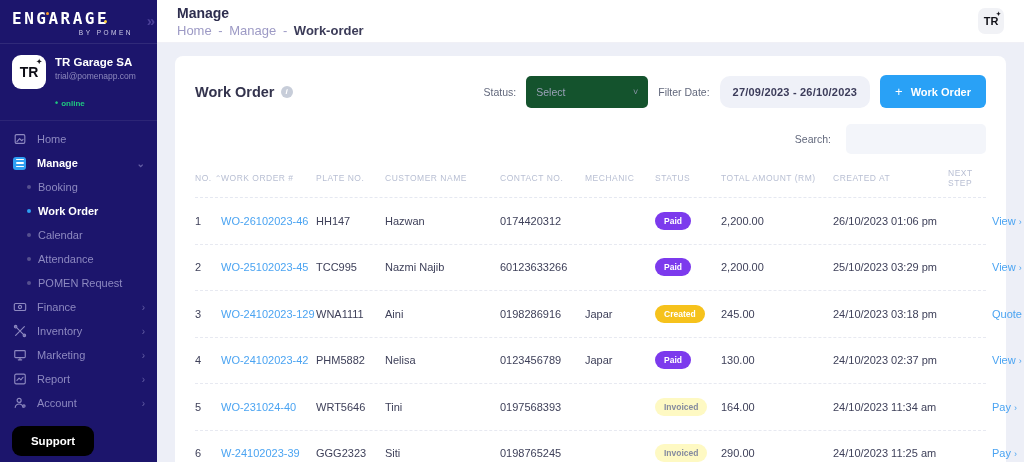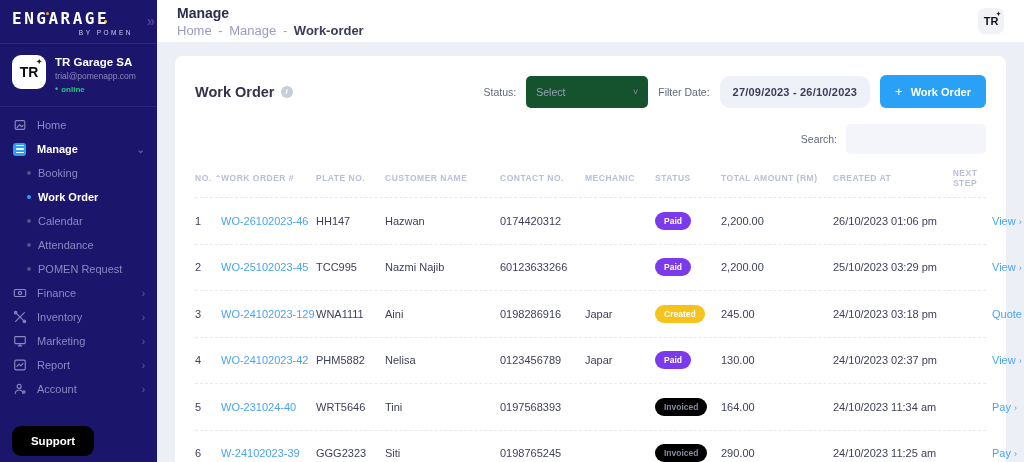--- a/index.html
+++ b/index.html
@@ -22,21 +22,21 @@
     font-size:15px; font-weight:bold; cursor:pointer; }
 
   .profile { display:flex; padding:11px 10px 12px 12px; gap:9px;
     border-bottom:1px solid rgba(255,255,255,.07); }
   .avatar { width:34px; height:34px; background:#fff; border-radius:9px; flex:none;
     display:flex; align-items:center; justify-content:center;
     color:#0c0c14; font-weight:800; font-size:14px; position:relative; }
   .avatar .spark { position:absolute; right:4px; top:3px; font-size:7px; color:#0c0c14; }
   .profile-name { color:#fff; font-weight:700; font-size:11.5px; margin-top:1px; }
   .profile-email { color:#8d89bd; font-size:8.5px; margin-top:3px; }
-  .profile-online { color:#1fc77f; font-size:8px; font-weight:700; margin-top:3px; }
+  .profile-online { color:#1fc77f; font-size:8px; font-weight:700; margin-top:17px; }
   .profile-online::before { content:"•"; margin-right:3px; font-size:9px; }
 
   .menu { flex:1; padding-top:6px; }
   .mi { display:flex; align-items:center; gap:10px; padding:0 12px; height:24px;
     color:#8d89c0; font-size:11px; cursor:pointer; }
   .mi .ic { width:15px; display:flex; justify-content:center; flex:none; }
   .mi .grow { flex:1; }
   .mi .chev { color:#655fa5; font-size:10px; }
   .mi.active-parent { color:#fff; font-weight:700; }
   .manage-ic { width:13px; height:13px; background:#2e9ff3; border-radius:3px;
@@ -83,42 +83,42 @@
   .select-box .chev { margin-left:auto; color:#8f96ac; font-size:9px; }
   .date-box { background:#eff1f8; border-radius:10px; height:32px; display:flex;
     align-items:center; padding:0 13px; font-size:11px; color:#3c3c5a;
     font-weight:600; cursor:pointer; letter-spacing:.2px; }
   .add-btn { background:#29a1f6; color:#fff; border:none; border-radius:6px;
     height:33px; padding:0 15px; font-size:11px; font-weight:700; cursor:pointer;
     display:flex; align-items:center; gap:8px; font-family:inherit; }
   .add-btn .plus { font-size:13px; font-weight:400; }
 
   .search-row { display:flex; align-items:center; justify-content:flex-end;
-    gap:9px; margin-top:16px; }
+    gap:15px; margin-top:16px; }
   .search-input { background:#f3f5fa; border:none; border-radius:5px; width:140px;
     height:30px; padding:0 10px; font-size:11px; color:#3c3c5a; outline:none;
     font-family:inherit; }
 
   .grid-row { display:grid;
     grid-template-columns:26px 95px 69px 115px 85px 70px 66px 112px 115px minmax(0,1fr);
     align-items:center; }
   .thead { margin-top:14px; padding-bottom:9px; border-bottom:1px dashed #e5e8f1; }
-  .th { font-size:8.5px; font-weight:700; color:#b8bfd3; letter-spacing:.5px;
+  .th { font-size:8.5px; font-weight:400; color:#b8bfd3; letter-spacing:.5px;
     text-transform:uppercase; }
-  .th.last { text-align:center; padding-right:4px; }
+  .th.last { text-align:left; padding-right:4px; }
   .sort-caret { font-size:8px; color:#b8bfd3; margin-left:3px; }
   .trow { height:46.5px; border-bottom:1px dashed #e7e9f1; font-size:11px;
     color:#3f415a; }
   .cell-no { color:#3f415a; }
   .wo-link { color:#4ba4f2; cursor:pointer; }
   .badge { display:inline-block; padding:4px 9px; border-radius:10px;
     font-size:8.5px; font-weight:700; }
   .badge.paid { background:#7c3aed; color:#fff; }
   .badge.created { background:#f6c21c; color:#fff; }
-  .badge.invoiced { background:#000000; color:#858b9f;text-align:center; }
+  .badge.invoiced { background:#fef9c3; color:#858b9f;text-align:center; }
   .next-link { color:#4ba4f2; font-size:11px; cursor:pointer; text-align:right;
     padding-right:6px;margin-left:44px; }
   .next-link .nchev { font-size:9px; margin-left:3px; }
 
   svg.mic { stroke:#8d89c0; fill:none; stroke-width:1.3; stroke-linecap:round;
     stroke-linejoin:round; }
 </style>
 </head>
 <body>
 

